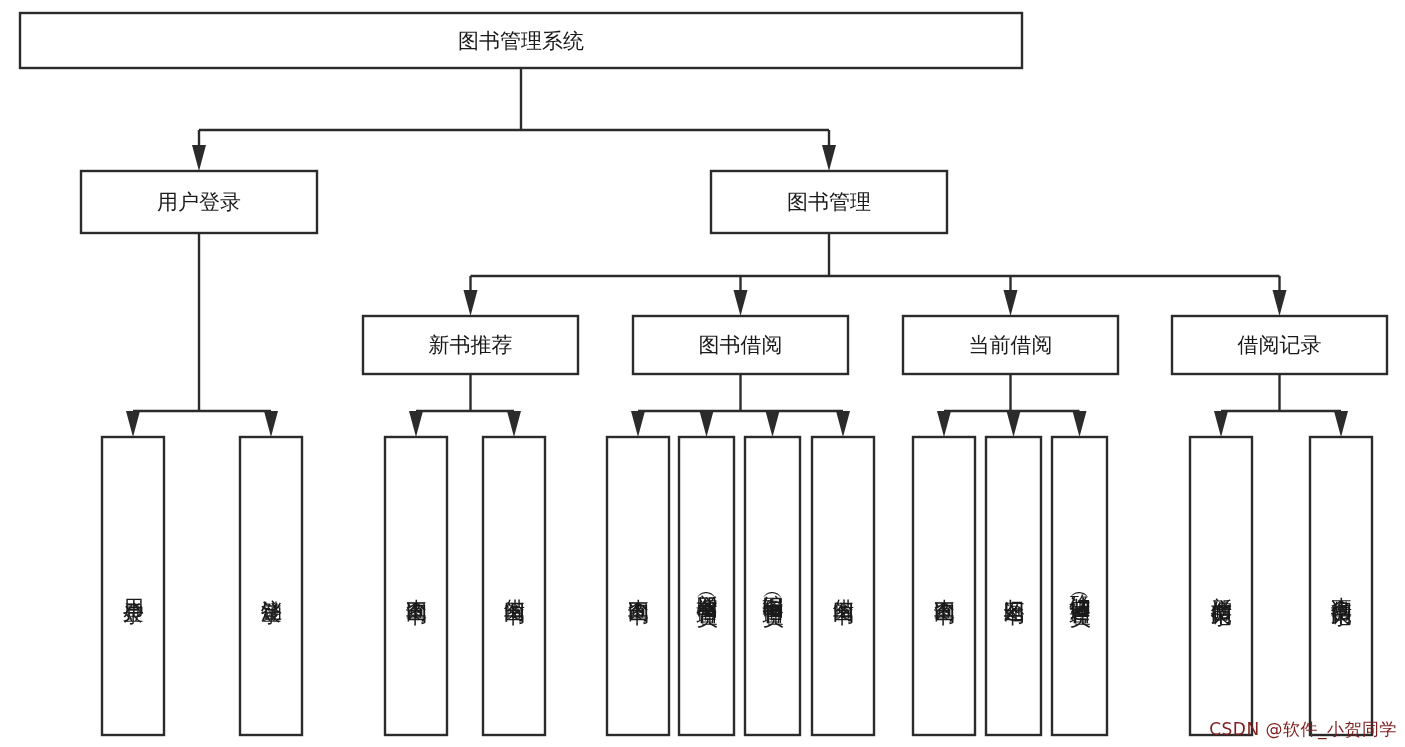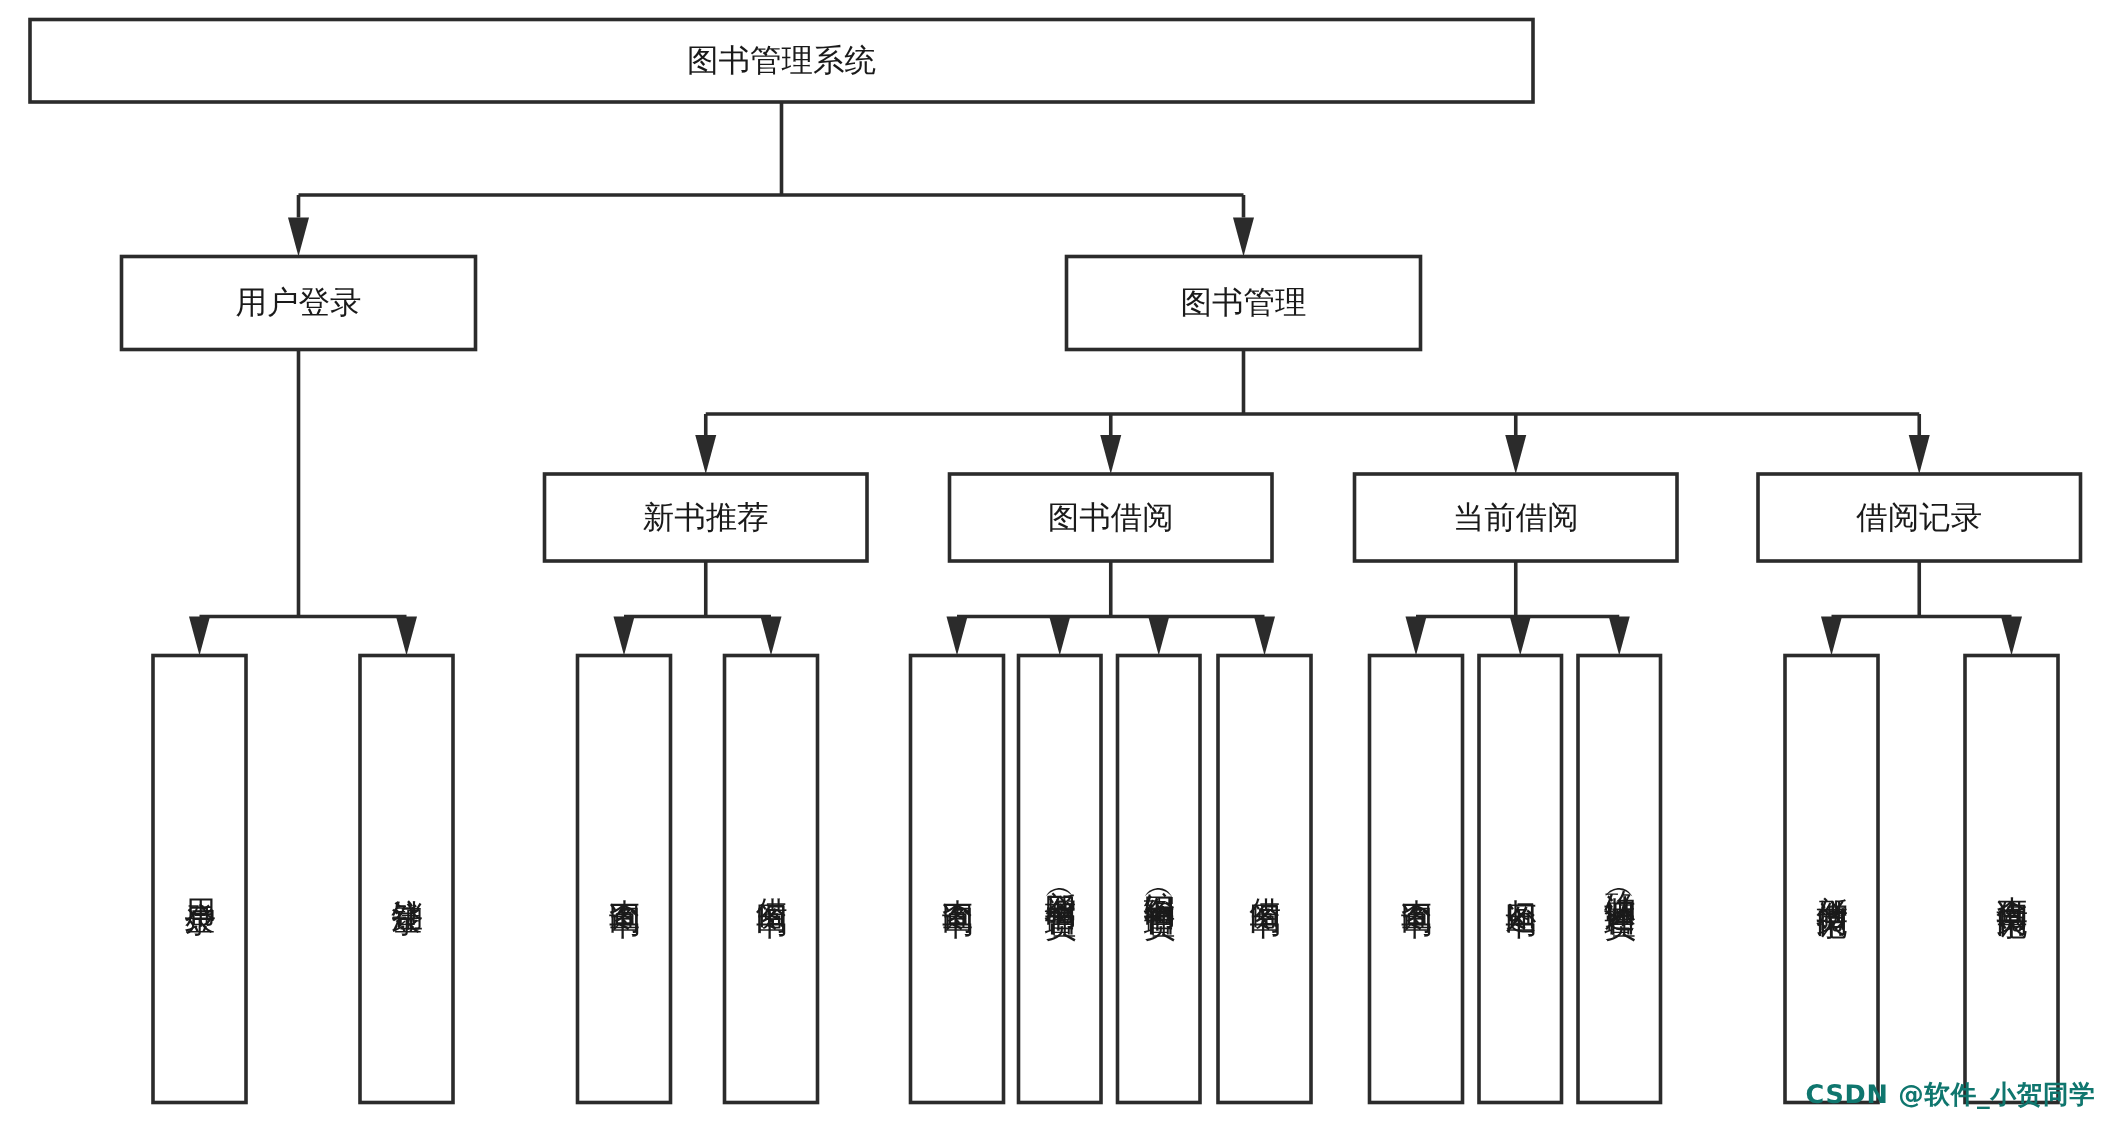--- a/index.html
+++ b/index.html
@@ -66,24 +66,23 @@
     align-items: center;
     justify-content: center;
     pointer-events: none;
   }
   .watermark {
     position: absolute;
     right: 8px;
     bottom: 6px;
     font-family: "DejaVu Sans", "Liberation Sans", sans-serif;
     font-size: 17px;
-    color: #0f766e;
+    color: #7f1d1d;
     white-space: nowrap;
     letter-spacing: 0.5px;
-    font-weight: bold;
   }
 </style>
 </head>
 <body>
 
 <div id="diagram-root">
 
   <svg id="flow" viewBox="0 0 1405 747">
     <g id="connectors-layer">
         <line x1="521" y1="68" x2="521" y2="130" class="connector"></line>

